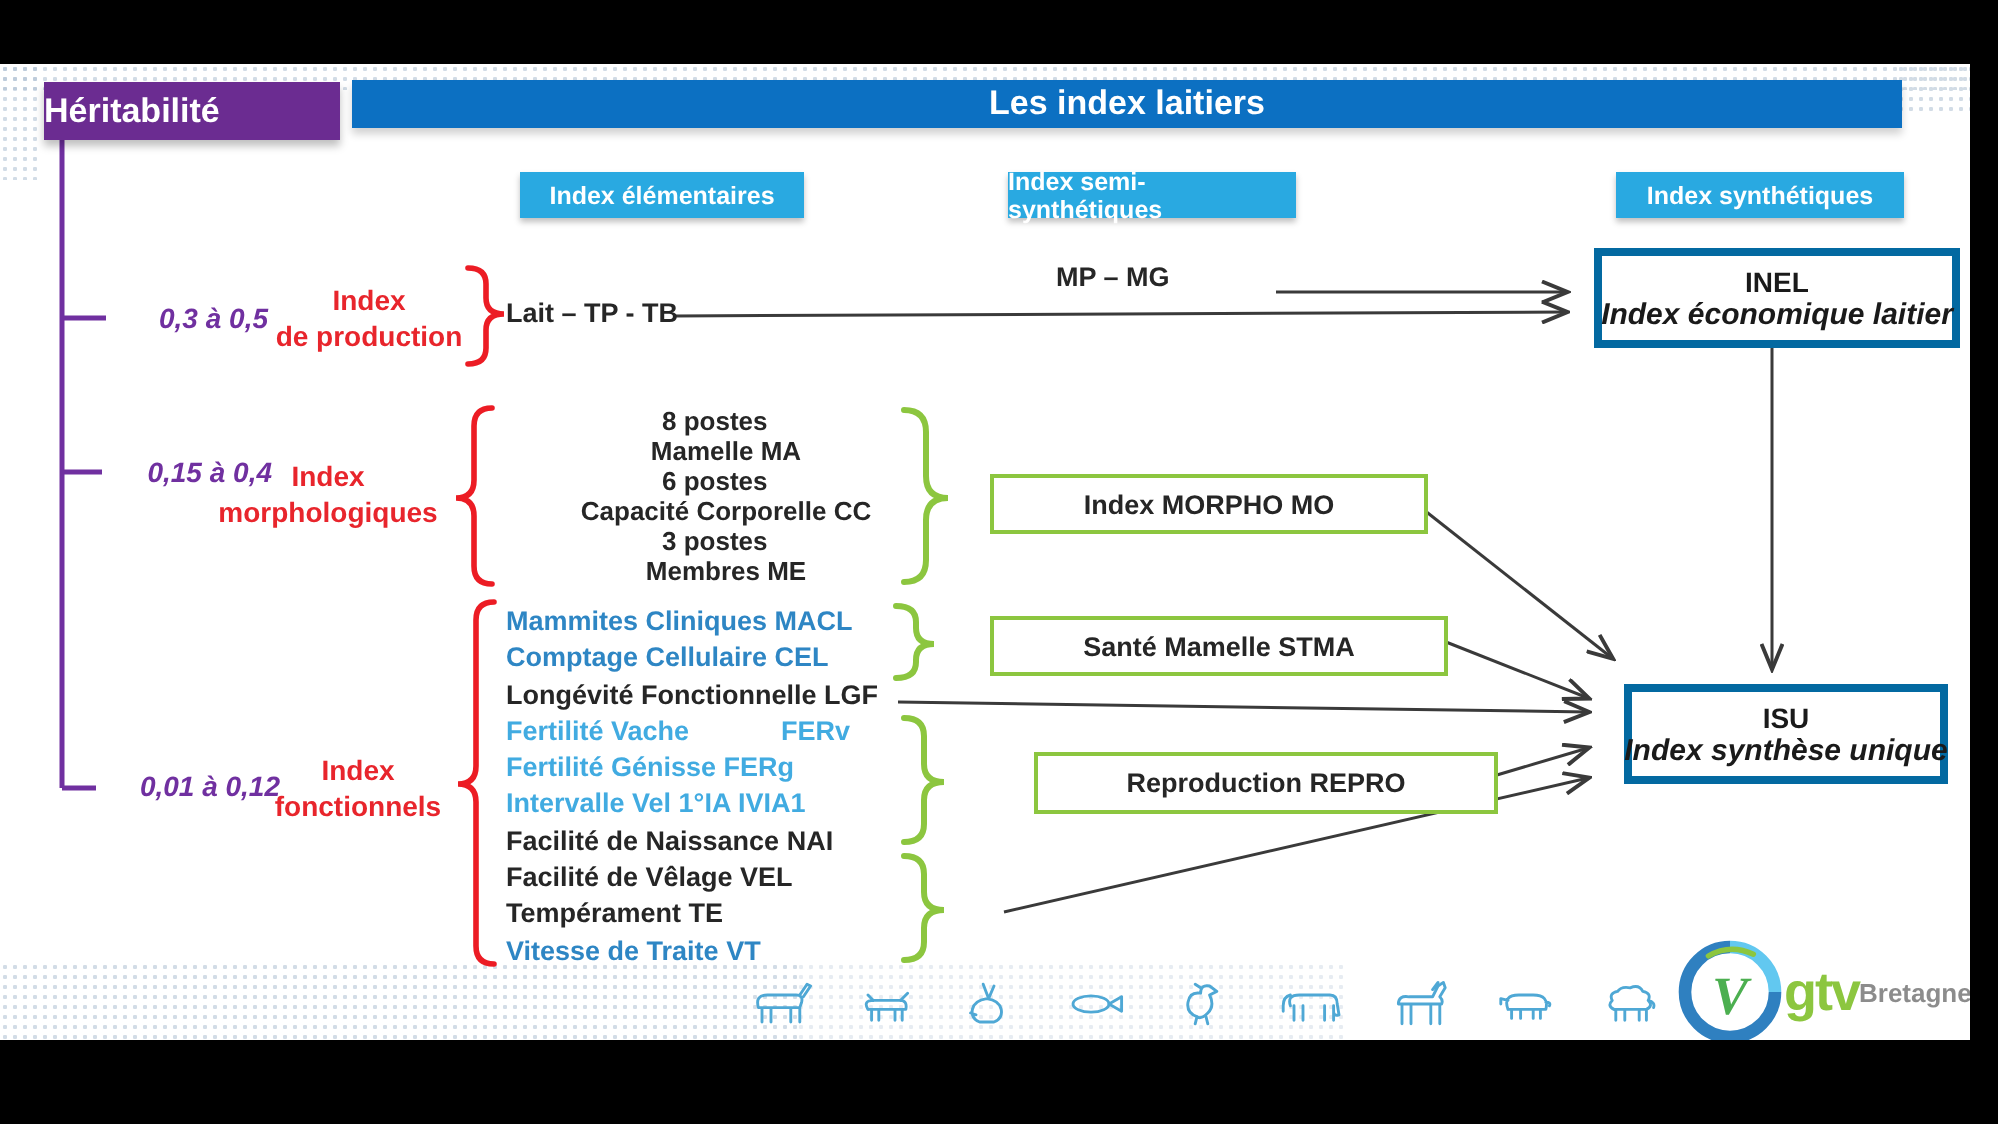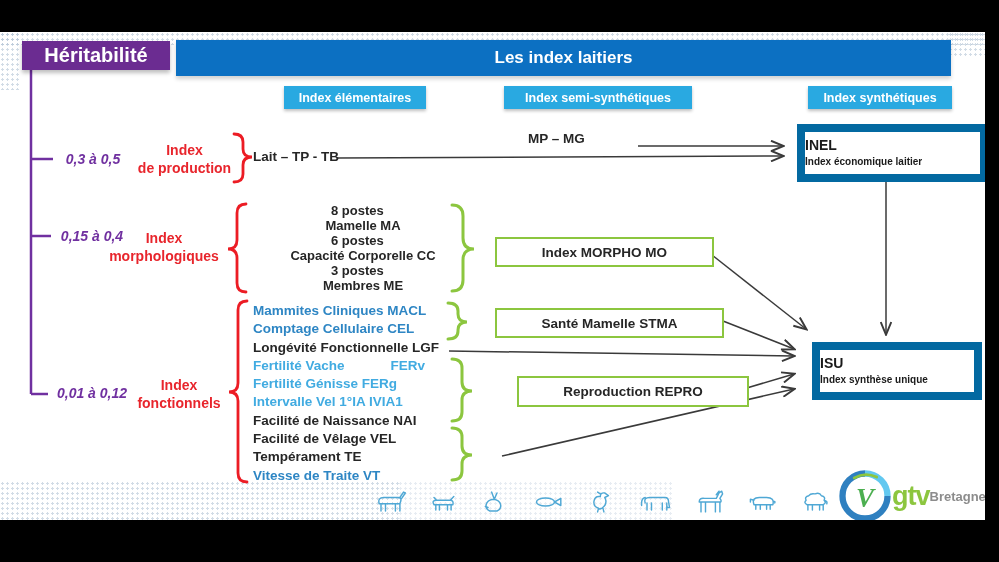--- a/index.html
+++ b/index.html
@@ -4,49 +4,49 @@
 <style>
   html,body{margin:0;padding:0;background:#000;}
   #stage{position:relative;width:999px;height:562px;background:#000;overflow:hidden;
          font-family:"Liberation Sans","DejaVu Sans",sans-serif;}
   .abs{position:absolute;}
   #slide{left:0;top:32px;width:985px;height:488px;background:#ffffff;}
   .dots{background-image:radial-gradient(#aebfd2 1px,transparent 1.2px);
         background-size:5px 5px;opacity:.55;pointer-events:none;}
   
   #herit-box{left:22px;top:41px;width:148px;height:29px;background:#6b2c91;color:#fff;
-             font-weight:bold;font-size:20px;display:flex;align-items:center;justify-content:center;
+             font-weight:bold;font-size:17px;display:flex;align-items:center;justify-content:flex-start;
              box-shadow:0 3px 4px rgba(0,0,0,.25);}
-  #title-bar{left:176px;top:40px;width:775px;height:36px;background:#0c70c2;color:#fff;
+  #title-bar{left:176px;top:40px;width:775px;height:24px;background:#0c70c2;color:#fff;
              font-weight:bold;font-size:17px;display:flex;align-items:center;justify-content:center;
              box-shadow:0 3px 4px rgba(0,0,0,.18);}
   .col-btn{background:#29a9e1;color:#fff;font-weight:bold;font-size:12.5px;height:23px;
            display:flex;align-items:center;justify-content:center;box-shadow:0 2px 3px rgba(0,0,0,.25);}
   
-  .hval{color:#7030a0;font-weight:bold;font-style:italic;font-size:14px;text-align:center;}
+  .hval{color:#7030a0;font-weight:bold;font-style:italic;font-size:14px;text-align:right;}
   .redlab{color:#e8252c;font-weight:bold;font-size:14px;line-height:18px;text-align:center;white-space:nowrap;}
   .dark{color:#262626;}
   .btxt{font-weight:bold;font-size:13.5px;white-space:nowrap;}
   
   #morpho-rows{left:253px;top:203px;width:220px;height:90px;display:flex;flex-direction:column;}
   .mrow{height:30px;display:flex;align-items:center;flex-direction:column;}
   .mrow .postes{width:64px;font-weight:bold;font-size:13px;color:#262626;}
   .mrow .trait{flex:1;text-align:center;font-weight:bold;font-size:13px;color:#262626;white-space:nowrap;}
   
   #trait-list{left:253px;top:302px;width:178px;}
   .trow{height:18.3px;line-height:18.3px;font-weight:bold;font-size:13.5px;white-space:nowrap;}
   .trow.split{display:flex;justify-content:space-between;width:172px;gap:20px;}
   .c-mblue{color:#2e86c4;} .c-lblue{color:#41abe1;} .c-black{color:#262626;}
   
   .greenbox{border:2.5px solid #8cc63f;background:#fff;display:flex;align-items:center;justify-content:center;
             font-weight:bold;font-size:13.5px;color:#262626;}
-  .redbox{border:8px solid #0369a1;background:#fff;display:flex;flex-direction:column;
+  .redbox{border:4px solid #0369a1;background:#fff;display:flex;flex-direction:column;align-items:center;
           justify-content:center;color:#1a1a1a;}
   .redbox .t1{font-weight:bold;font-size:14px;line-height:17px;}
-  .redbox .t2{font-weight:bold;font-size:10px;line-height:16px;white-space:nowrap;}
+  .redbox .t2{font-weight:bold;font-style:italic;font-size:15px;line-height:16px;white-space:nowrap;}
   
   #animal-row{left:372px;top:486px;width:462px;height:32px;display:flex;justify-content:space-between;align-items:center;}
   .animal{width:36px;height:30px;}
   .animal path,.animal ellipse{stroke:#4fa8d5;stroke-width:1.6;fill:none;stroke-linecap:round;stroke-linejoin:round;}
   #logo{left:838px;top:466px;width:161px;height:60px;display:flex;align-items:center;}
   #logo-gtv{color:#8cc63f;font-weight:bold;font-size:27px;letter-spacing:-1px;line-height:1;}
   #logo-region{color:#8c8c8c;font-size:13px;font-weight:bold;margin-top:0;}
   
   .bar{background:#000;z-index:30;}
   svg.overlay{position:absolute;left:0;top:0;z-index:5;pointer-events:none;}
@@ -103,24 +103,24 @@
     </g>
   </svg>
 
   <div id="herit-box" class="abs layer">
     <span>Héritabilité</span>
   </div>
   <div id="title-bar" class="abs layer">
     <span>Les index laitiers</span>
   </div>
 
-  <div class="abs layer col-btn" style="left:260px;top:86px;width:142px;margin-left:24px;">
+  <div class="abs layer col-btn" style="left:260px;top:86px;width:142px;">
     <span>Index élémentaires</span>
   </div>
-  <div class="abs layer col-btn" style="left:504px;top:86px;width:188px;">
+  <div class="abs layer col-btn" style="left:504px;top:86px;width:144px;">
     <span>Index semi-synthétiques</span>
   </div>
   <div class="abs layer col-btn" style="left:808px;top:86px;width:144px;">
     <span>Index synthétiques</span>
   </div>
 
   <div class="abs layer hval" style="left:52px;top:151px;width:82px;">0,3 à 0,5</div>
   <div class="abs layer hval" style="left:48px;top:228px;width:88px;">0,15 à 0,4</div>
   <div class="abs layer hval" style="left:44px;top:385px;width:96px;">0,01 à 0,12</div>
 

